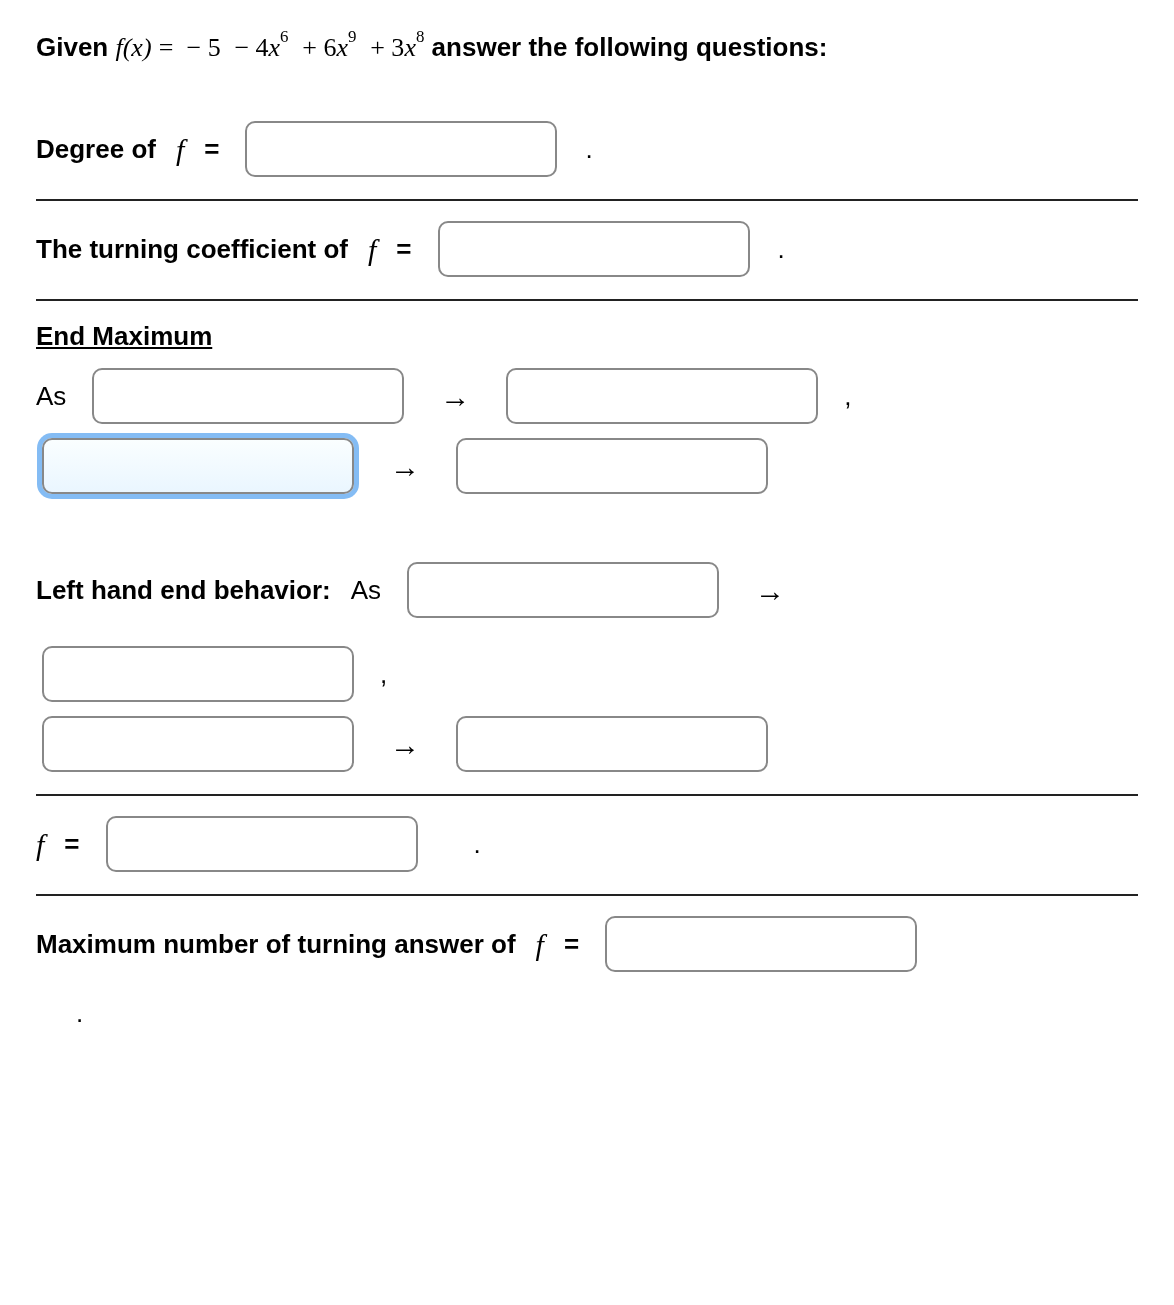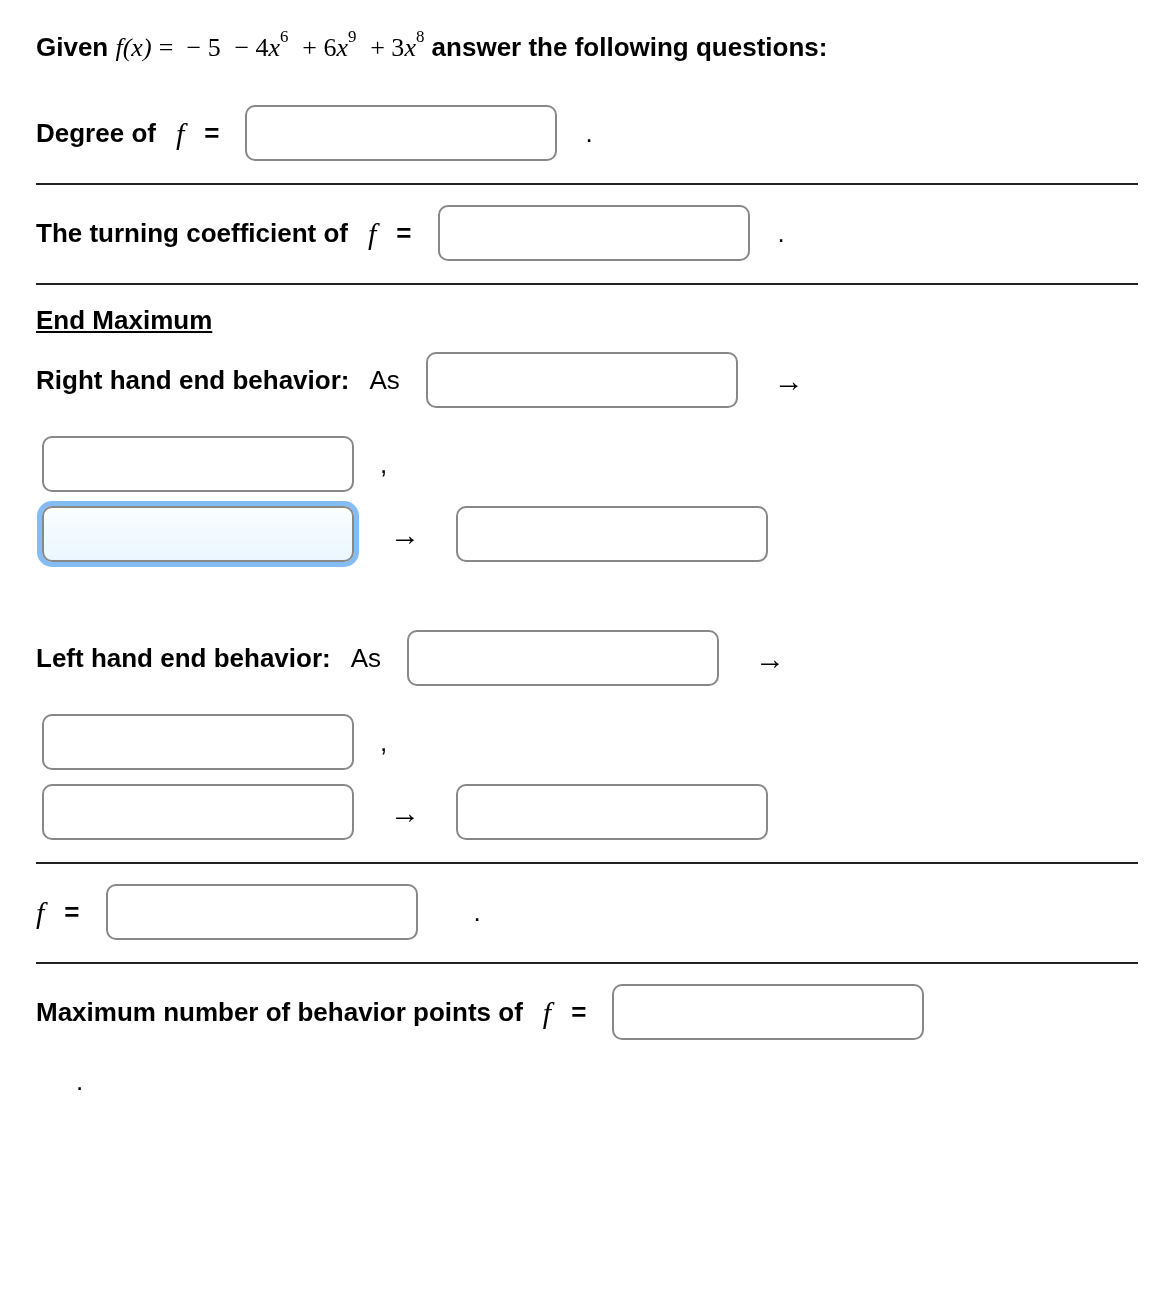--- a/index.html
+++ b/index.html
@@ -10,21 +10,21 @@
     margin: 0;
     padding: 28px 36px 20px 36px;
     width: 1174px;
     background: #fff;
     line-height: 1.5;
   }
   .bold { font-weight: bold; }
   .math { font-family: "Times New Roman", serif; font-style: italic; font-weight: normal; }
   .mathn { font-family: "Times New Roman", serif; font-style: normal; font-weight: normal; }
   .sup { font-size: 0.65em; position: relative; top: -0.8em; font-family: "Times New Roman", serif; font-style: normal; }
-  .prompt { margin-bottom: 34px; font-weight: bold; }
+  .prompt { margin-bottom: 50px; font-weight: bold; }
   .prompt .mathwrap { font-weight: normal; }
   .section { margin: 16px 0 18px 0; }
   hr.divider { border: none; border-top: 2px solid #222; margin: 10px 0 14px 0; }
   .input-box {
     display: inline-block;
     border: 2px solid #888;
     border-radius: 10px;
     min-width: 150px;
     height: 56px;
     background: #fff;
@@ -79,21 +79,20 @@
   <input class="input-box" value="" style="">
   <span class="period">.</span>
 </div>
 
 <hr class="divider">
 
 <div class="section">
   <div class="heading-underline">End Maximum</div>
 
   <div class="row" style="margin-top:8px">
-    <span class="bold">Right hand end behavior:</span>
     <span> As </span>
     <input class="input-box small" value="" style="">
     <span class="arrow">→</span>
     <input class="input-box small" value="" style="">
     <span>,</span>
   </div>
   <div class="row" style="margin-top:6px">
     <input class="input-box small focused" value="" style="">
     <span class="arrow">→</span>
     <input class="input-box small" value="" style="">
@@ -121,18 +120,18 @@
 <div class="section row">
   <span class="math" style="font-size:30px">f</span>
   <span class="bold"> = </span>
   <input class="input-box small" value="" style="">
   <span style="margin-left:30px">.</span>
 </div>
 
 <hr class="divider">
 
 <div class="section row">
-  <span class="bold">Maximum number of behavior points of </span>
+  <span class="bold">Maximum number of turning answer of </span>
   <span class="math" style="font-size:30px">f</span>
   <span class="bold"> = </span>
   <input class="input-box small" style="min-width: 120px;" value="">
 </div>
 <div style="margin-left:40px">.</div>
 
 </body></html>

